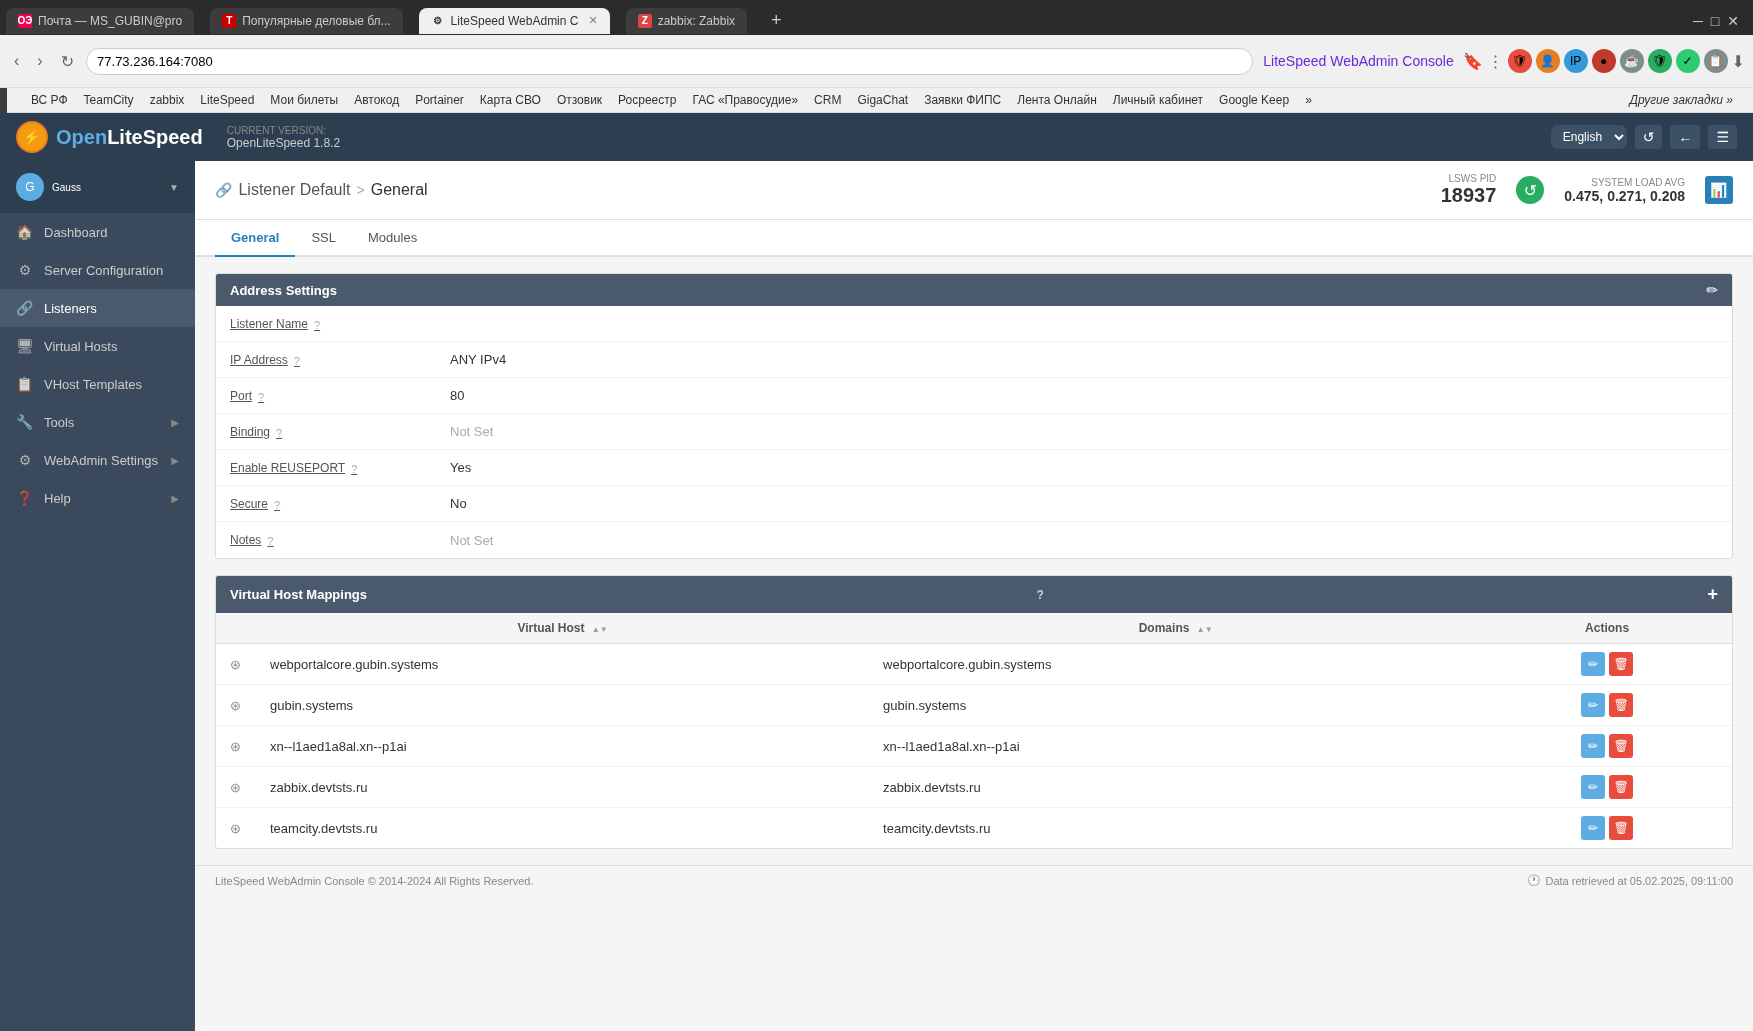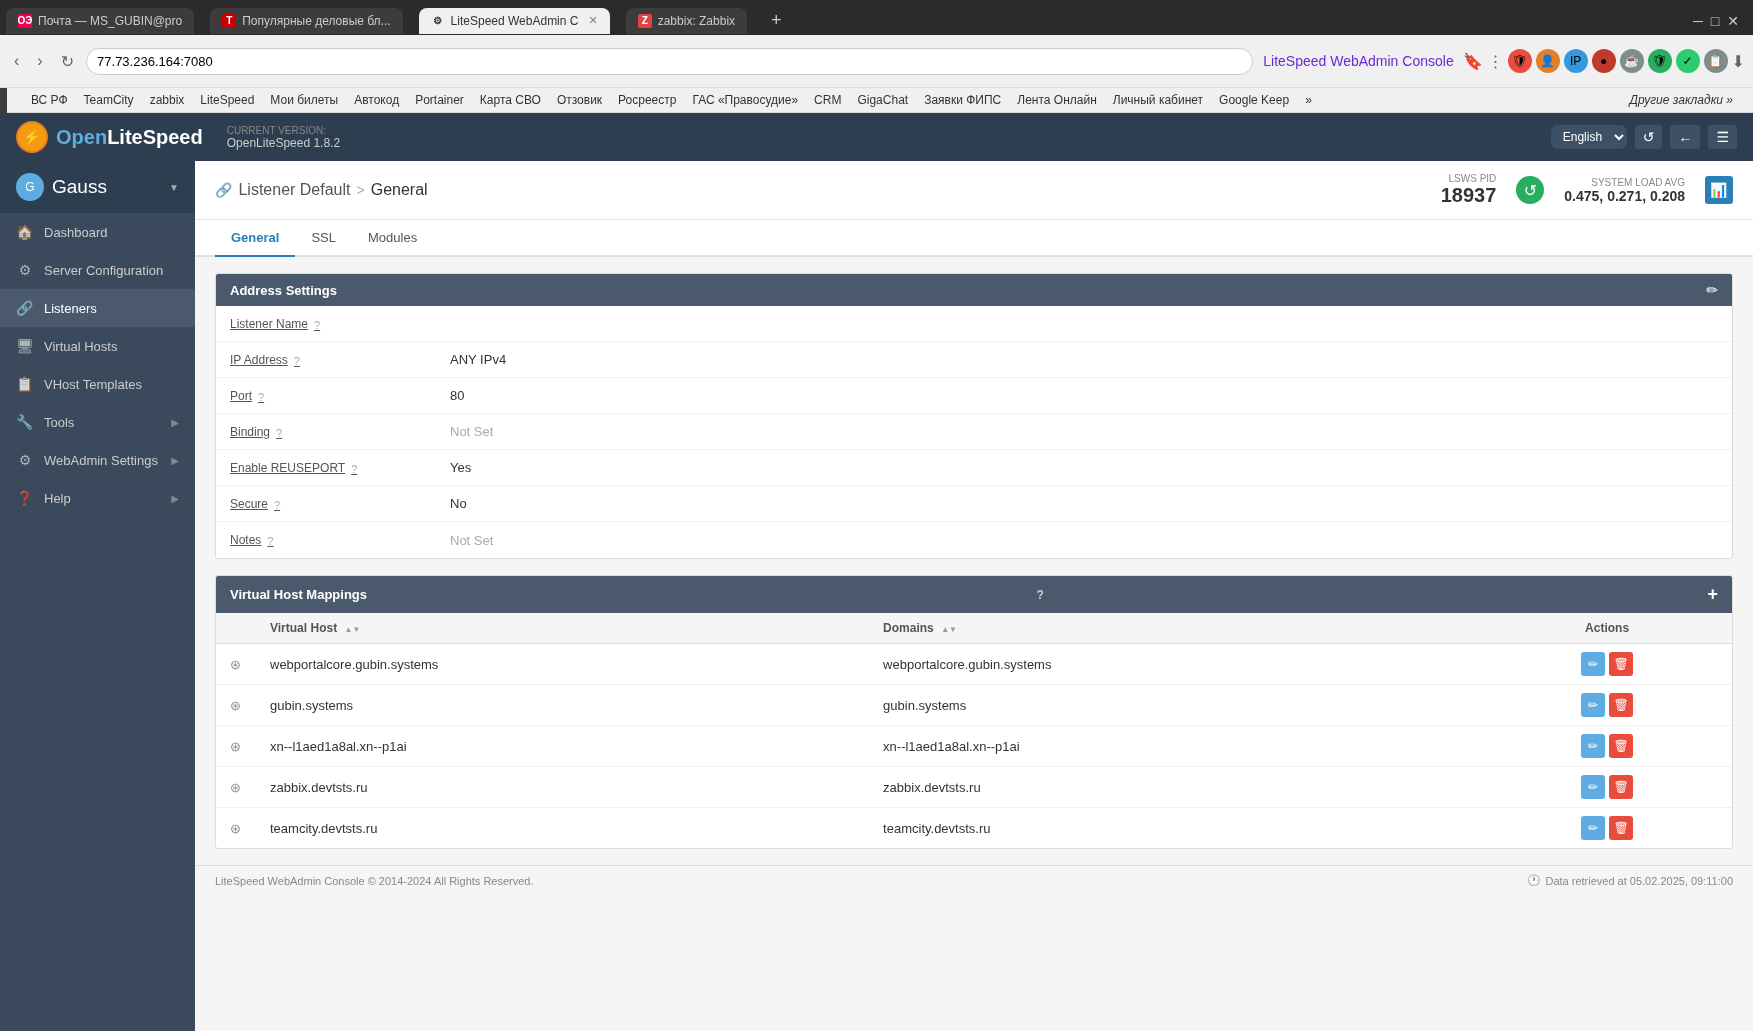--- a/index.html
+++ b/index.html
@@ -35,21 +35,21 @@
     .lang-select { background: #3d5166; border: none; color: white; padding: 4px 8px; border-radius: 7px; cursor: pointer; font-size: 12px; }
     .header-btn { background: #3d5166; border: none; color: white; padding: 4px 8px; border-radius: 3px; cursor: pointer; font-size: 14px; }
 
     
     .main-layout { display: flex; flex: 1; overflow: hidden; }
 
     
     .sidebar { width: 195px; background: #3a4a5c; color: white; display: flex; flex-direction: column; overflow-y: auto; }
     .sidebar-user { padding: 12px 16px; background: #2c3e50; display: flex; align-items: center; gap: 8px; cursor: pointer; }
     .sidebar-user-icon { width: 28px; height: 28px; background: #5dade2; border-radius: 50%; display: flex; align-items: center; justify-content: center; font-size: 12px; color: white; }
-    .sidebar-user-name { color: white; font-size: 19px; }
+    .sidebar-user-name { color: white; font-size: 10px; }
     .sidebar-user-arrow { margin-left: auto; color: #aaa; font-size: 10px; }
     .sidebar-item { display: flex; align-items: center; gap: 10px; padding: 10px 16px; color: #ccc; cursor: pointer; font-size: 13px; text-decoration: none; }
     .sidebar-item.active { background: #4a5a6c; color: white; }
     .sidebar-item-icon { width: 18px; height: 18px; display: flex; align-items: center; justify-content: center; font-size: 14px; opacity: 0.8; }
     .sidebar-item-label { flex: 1; }
     .sidebar-item-arrow { font-size: 10px; color: #888; }
     .sidebar-collapse-btn { margin-top: auto; padding: 10px 16px; color: #888; cursor: pointer; display: flex; justify-content: center; }
 
     
     .content-area { flex: 1; background: #f5f5f5; overflow-y: auto; }
@@ -85,21 +85,21 @@
     .field-row { display: flex; align-items: center; border-bottom: 1px solid #f0f0f0; min-height: 36px; }
     .field-row:last-child { border-bottom: none; }
     .field-label { width: 220px; padding: 8px 14px; color: #555; font-size: 12px; display: flex; align-items: flex-end; gap: 6px; text-decoration: underline; }
     .field-help { color: #aaa; font-size: 11px; cursor: pointer; }
     .field-value { flex: 1; padding: 8px 14px; color: #333; font-size: 13px; }
     .field-value.muted { color: #aaa; }
 
     
     .vh-table { width: 100%; border-collapse: collapse; }
     .vh-table th { background: #f5f5f5; padding: 8px 14px; text-align: left; font-size: 12px; color: #555; font-weight: bold; border-bottom: 1px solid #ddd; }
-    .vh-table th.sortable { cursor: pointer; }
+    .vh-table th.sortable { cursor: pointer; text-align: center; }
     .vh-table th .sort-icons { display: inline-flex; flex-direction: column; margin-left: 4px; font-size: 8px; line-height: 1; color: #999; }
     .vh-table td { padding: 8px 14px; border-bottom: 1px solid #f0f0f0; font-size: 13px; color: #333; }
     .vh-table tr:last-child td { border-bottom: none; }
     .vh-icon-cell { width: 40px; }
     .vh-actions { display: flex; gap: 4px; justify-content: center; }
     .action-btn { background: #5dade2; border: none; color: white; width: 24px; height: 24px; border-radius: 3px; cursor: pointer; font-size: 12px; display: flex; align-items: center; justify-content: center; }
     .action-btn.delete { background: #e74c3c; }
     .vh-table th:last-child { text-align: center; }
     .vh-table td:first-child { color: #888; }
 

